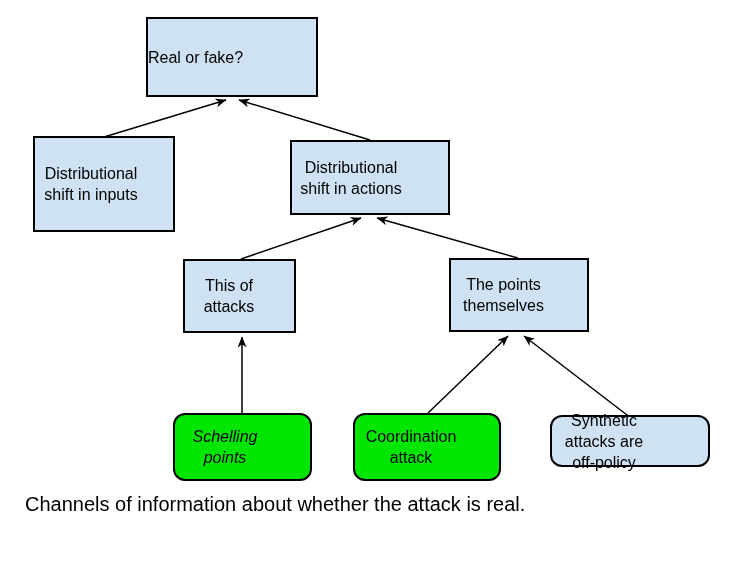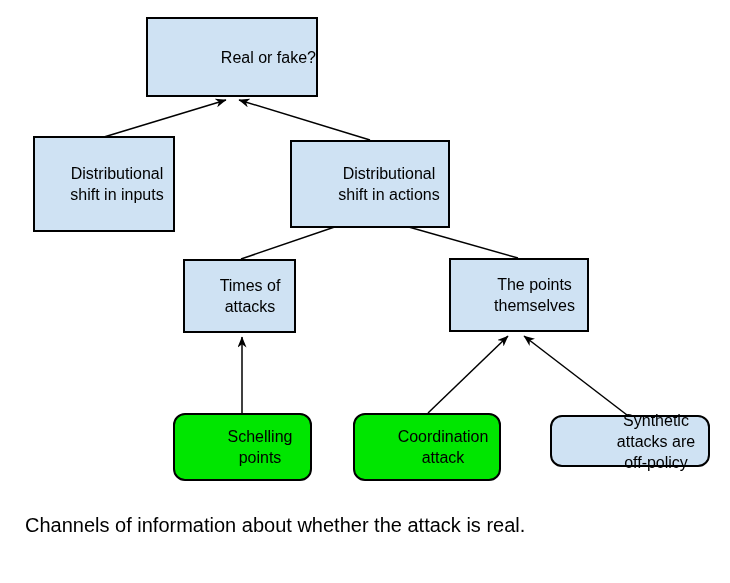--- a/index.html
+++ b/index.html
@@ -29,34 +29,34 @@
   }
   .arrows marker path {
     fill: var(--arrow, #000000);
   }
   .node {
     position: absolute;
     box-sizing: border-box;
     border: 2px solid var(--border, #000000);
     display: flex;
     align-items: center;
-    justify-content: flex-end;
+    justify-content: flex-start;
     text-align: center;
     color: var(--text, #000000);
     font-size: 16px;
     line-height: 21px;
   }
   .node-blue { background: var(--box-blue, #cfe2f3); }
   .node-green { background: var(--box-green, #00e600); }
   .node-rounded { border-radius: 12px; }
   .node-label { display: inline-block; }
   .caption {
     position: absolute;
     left: 25px;
-    top: 512px;
+    top: 491px;
     color: var(--text, #000000);
     font-size: 20px;
     line-height: 27px;
     white-space: nowrap;
   }
 </style>
 </head>
 <body>
 
 <div class="canvas">
@@ -77,33 +77,33 @@
   </svg>
 
   <div class="node node-blue" style="left:146px; top:17px; width:172px; height:80px;">
     <span class="node-label">Real or fake?</span>
   </div>
 
   <div class="node node-blue" style="left:33px; top:136px; width:142px; height:96px;">
     <span class="node-label" style="max-width:112px;">Distributional shift in inputs</span>
   </div>
 
-  <div class="node node-blue" style="left:290px; top:140px; width:160px; height:88px;">
+  <div class="node node-blue" style="left:290px; top:140px; width:160px; height:75px;">
     <span class="node-label" style="max-width:118px;">Distributional shift in actions</span>
   </div>
 
   <div class="node node-blue" style="left:183px; top:259px; width:113px; height:74px;">
-    <span class="node-label" style="max-width:88px;">Times of attacks</span>
+    <span class="node-label" style="max-width:88px;">This of attacks</span>
   </div>
 
   <div class="node node-blue" style="left:449px; top:258px; width:140px; height:74px;">
     <span class="node-label" style="max-width:105px;">The points themselves</span>
   </div>
 
-  <div class="node node-green node-rounded" style="left:173px; top:413px; width:139px; height:68px;">
+  <div class="node node-green node-rounded" style="left:173px; top:413px; width:139px; height:68px;font-style:italic;">
     <span class="node-label" style="max-width:100px;">Schelling points</span>
   </div>
 
   <div class="node node-green node-rounded" style="left:353px; top:413px; width:148px; height:68px;">
     <span class="node-label" style="max-width:112px;">Coordination attack</span>
   </div>
 
   <div class="node node-blue node-rounded" style="left:550px; top:415px; width:160px; height:52px;">
     <span class="node-label" style="max-width:104px;">Synthetic attacks are off-policy</span>
   </div>

